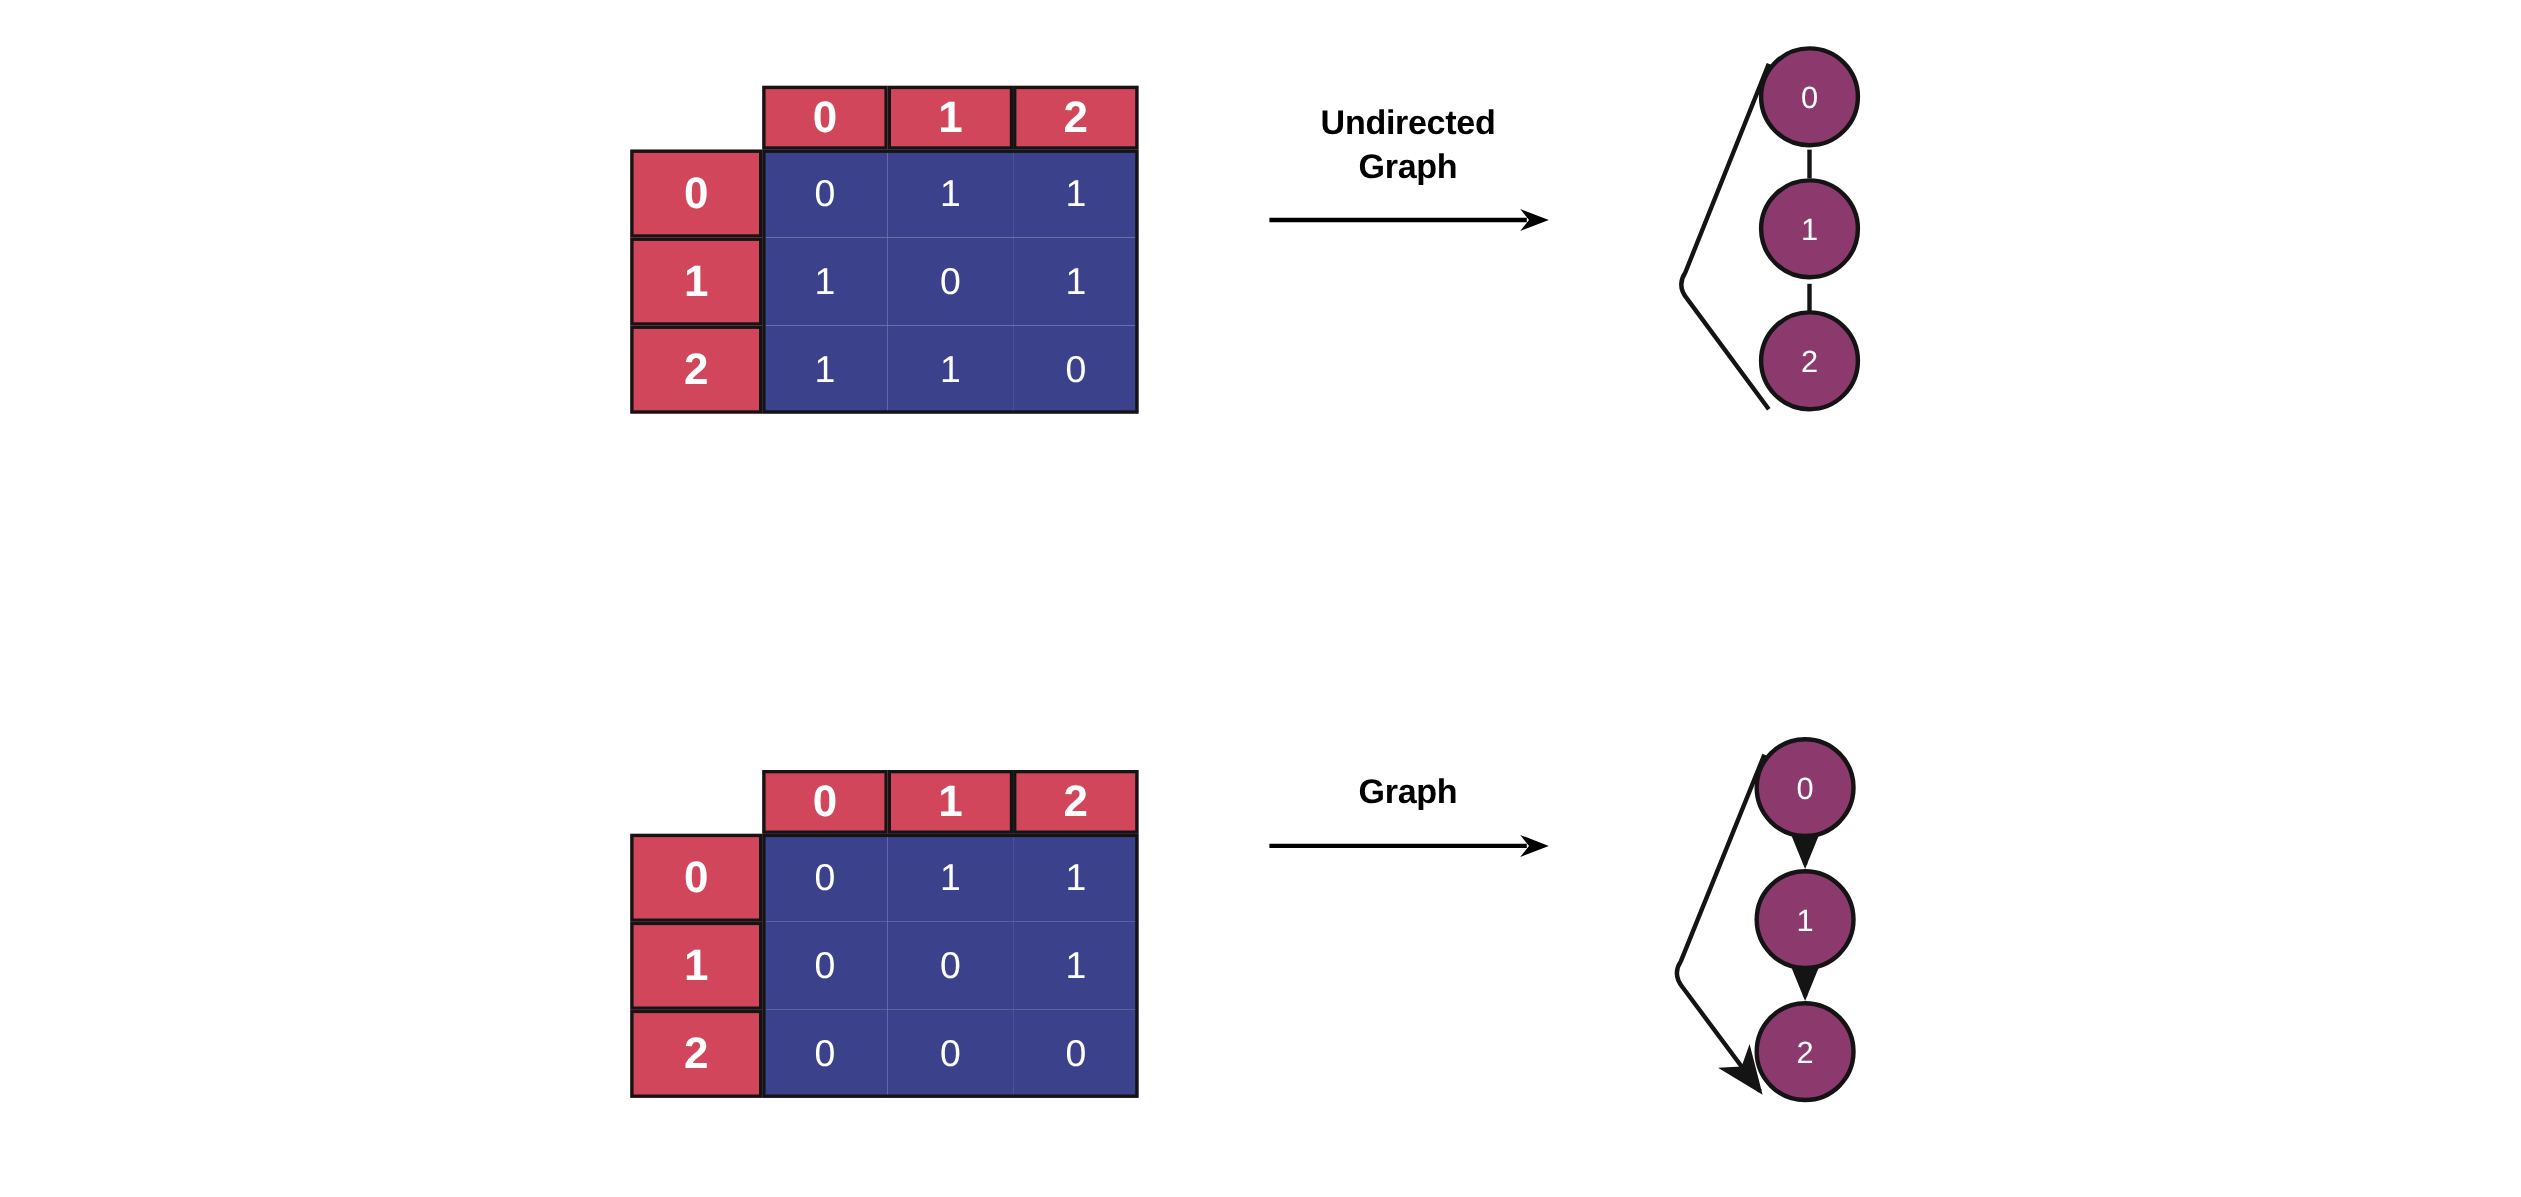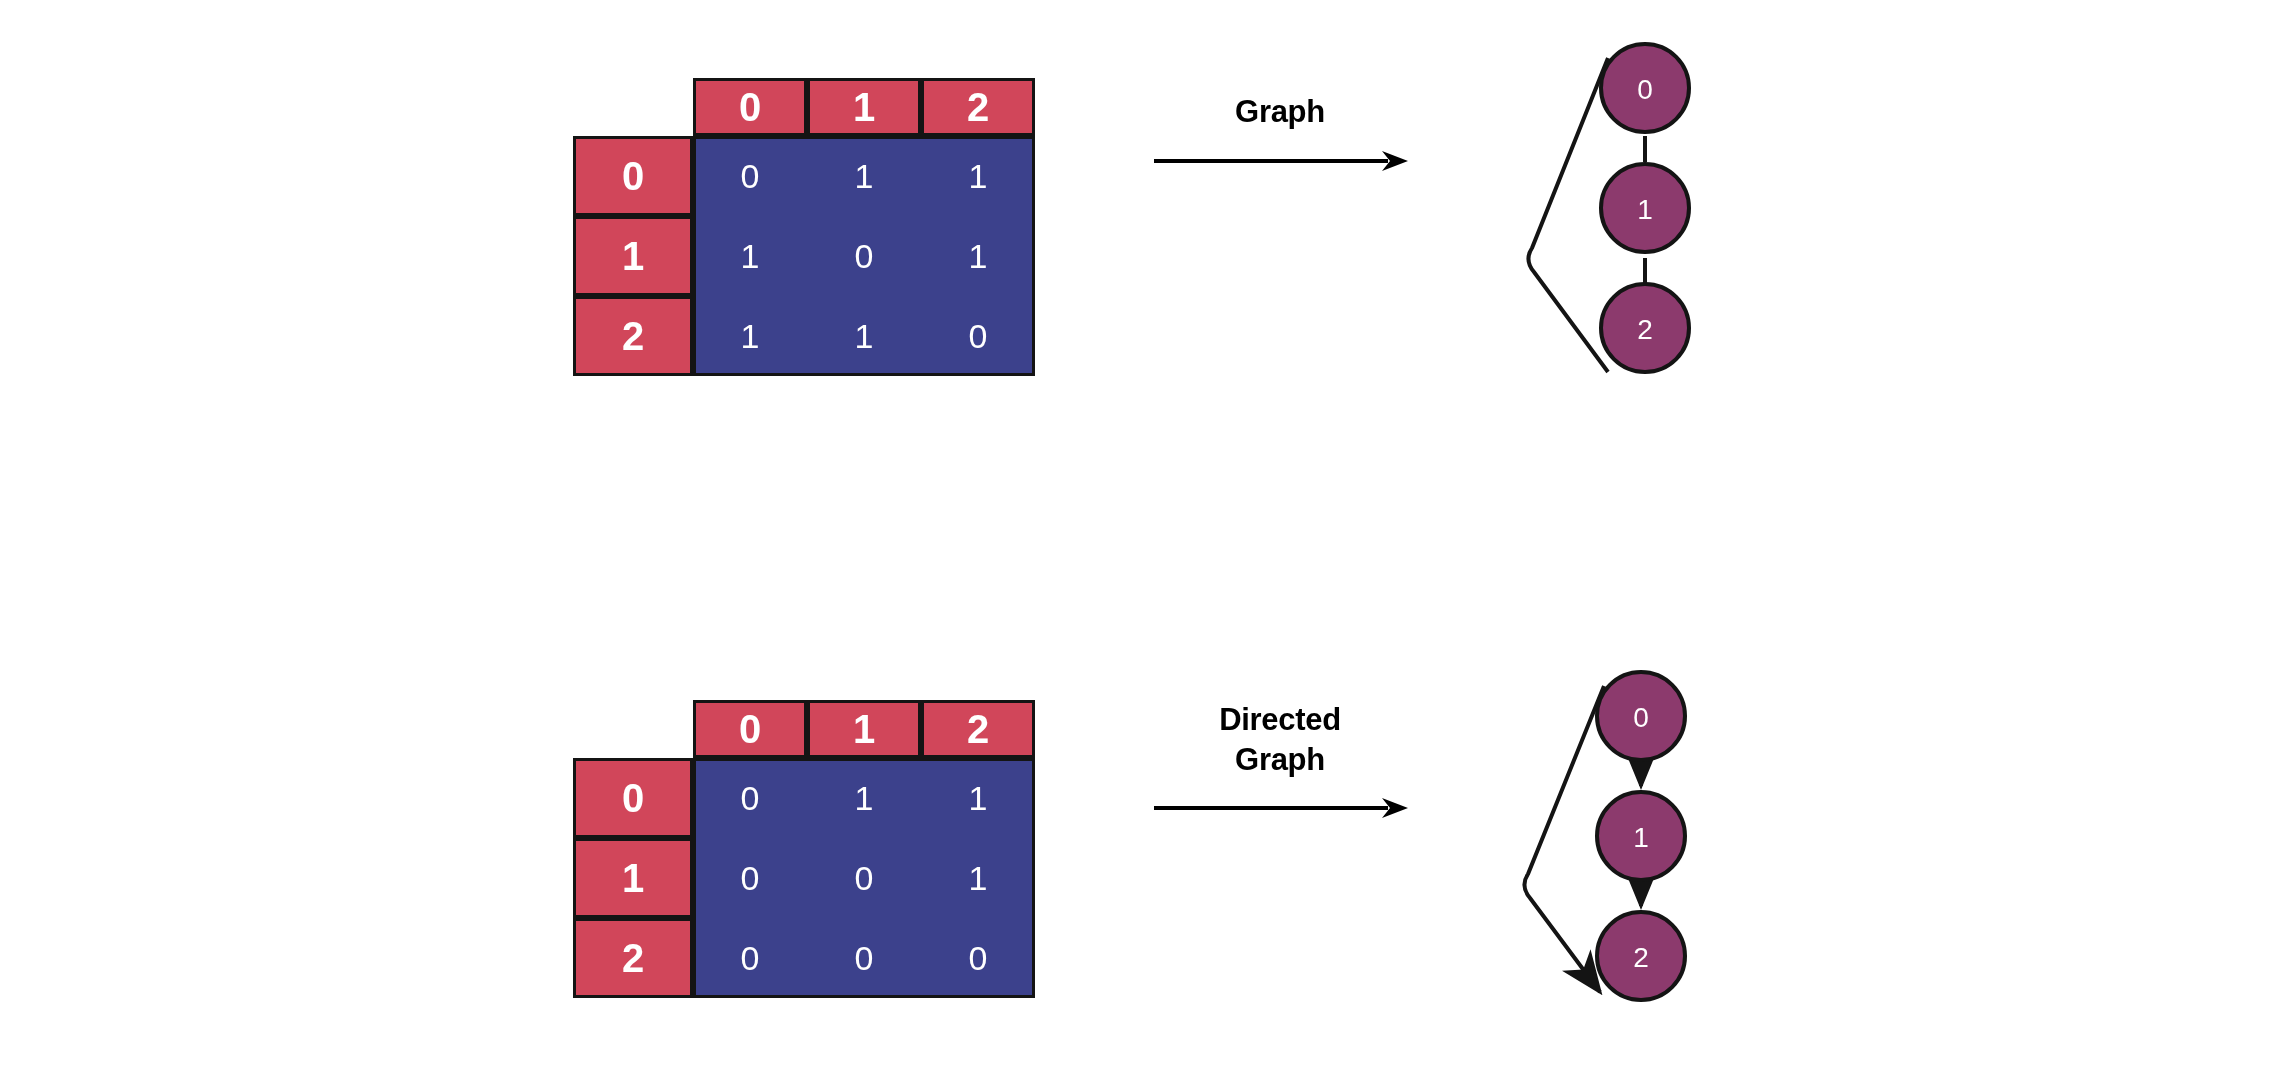--- a/index.html
+++ b/index.html
@@ -129,20 +129,21 @@
       <div class="cell cell-rowhead">2</div>
       <div class="cell cell-body">1</div>
       <div class="cell cell-body">1</div>
       <div class="cell cell-body">0</div>
     </div>
     <div class="matrix-body-frame"></div>
   </div>
 
   <div class="transition" style="left:1080px; top:92px;">
     <div class="transition-label">
+      <div>Undirected</div>
       <div>Graph</div>
     </div>
     <div class="transition-arrow">
       <svg width="260" height="26" viewBox="0 0 260 26">
         <line x1="4" y1="13" x2="238" y2="13" stroke="#000000" stroke-width="4"></line>
         <polygon points="232,3 258,13 232,23 240,13" fill="#000000"></polygon>
       </svg>
     </div>
   </div>
 
@@ -195,21 +196,20 @@
       <div class="cell cell-rowhead">2</div>
       <div class="cell cell-body">0</div>
       <div class="cell cell-body">0</div>
       <div class="cell cell-body">0</div>
     </div>
     <div class="matrix-body-frame"></div>
   </div>
 
   <div class="transition" style="left:1080px; top:78px;">
     <div class="transition-label">
-      <div>Directed</div>
       <div>Graph</div>
     </div>
     <div class="transition-arrow">
       <svg width="260" height="26" viewBox="0 0 260 26">
         <line x1="4" y1="13" x2="238" y2="13" stroke="#000000" stroke-width="4"></line>
         <polygon points="232,3 258,13 232,23 240,13" fill="#000000"></polygon>
       </svg>
     </div>
   </div>
 

